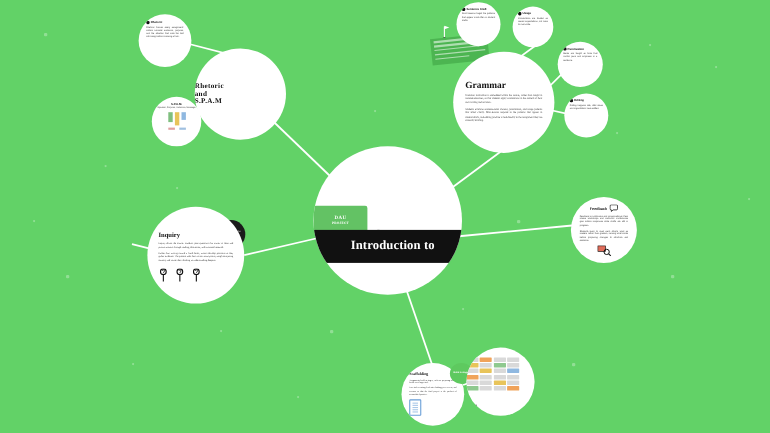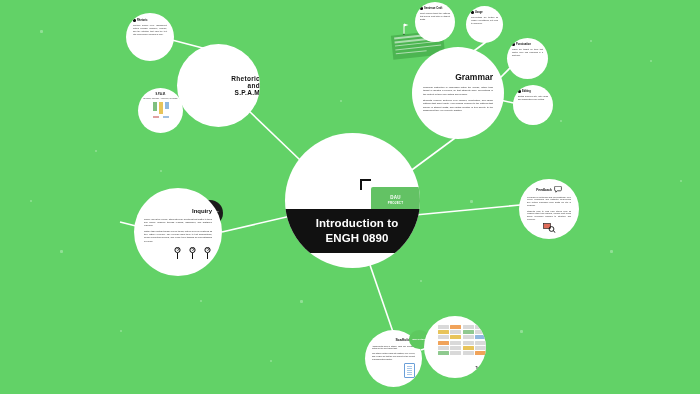--- a/index.html
+++ b/index.html
@@ -9,23 +9,23 @@
     font-family:"Liberation Sans", sans-serif;
     position:relative;
   }
   #canvas{position:absolute;inset:0;width:700px;height:394px;}
   .speckles{position:absolute;inset:0;pointer-events:none;}
   .sp{position:absolute;background:rgba(255,255,255,.30);border-radius:1px;}
 
   svg.links{position:absolute;left:0;top:0;width:700px;height:394px;}
 
   .node{position:absolute;border-radius:50%;background:#fff;
-        display:flex;flex-direction:column;align-items:flex-end;
+        display:flex;flex-direction:column;align-items:flex-start;
         justify-content:center;text-align:center;overflow:hidden;
-        box-sizing:border-box;}
+        box-sizing:border-box;font-family:Liberation Serif, serif;}
   .node .ttl{font-weight:bold;color:#111;line-height:1.1;}
   .node .body{color:#2a2a2a;text-align:justify;}
 
   
   #hub{left:285px;top:133px;width:135px;height:135px;}
   #logo-card{width:49px;height:25px;background:#63c264;border-radius:2px;
              display:flex;flex-direction:column;align-items:center;
              justify-content:center;margin-bottom:2px;position:relative;}
   #logo-card .l1{color:#fff;font-size:4.5px;font-weight:bold;letter-spacing:.3px;}
   #logo-card .l2{color:#fff;font-size:3px;font-weight:bold;letter-spacing:.2px;margin-top:1px;}
@@ -335,17 +335,16 @@
 
   <div class="node" id="hub">
     <div id="logo-card">
       <span class="bracket tl"></span>
       <span class="bracket br"></span>
       <div class="l1">DAU</div>
       <div class="l2">PROJECT</div>
     </div>
     <div id="title-plate">
       <div>Introduction to</div>
-      <div>ENGH 0890</div>
     </div>
   </div>
 
 </div>
 
 </body></html>

